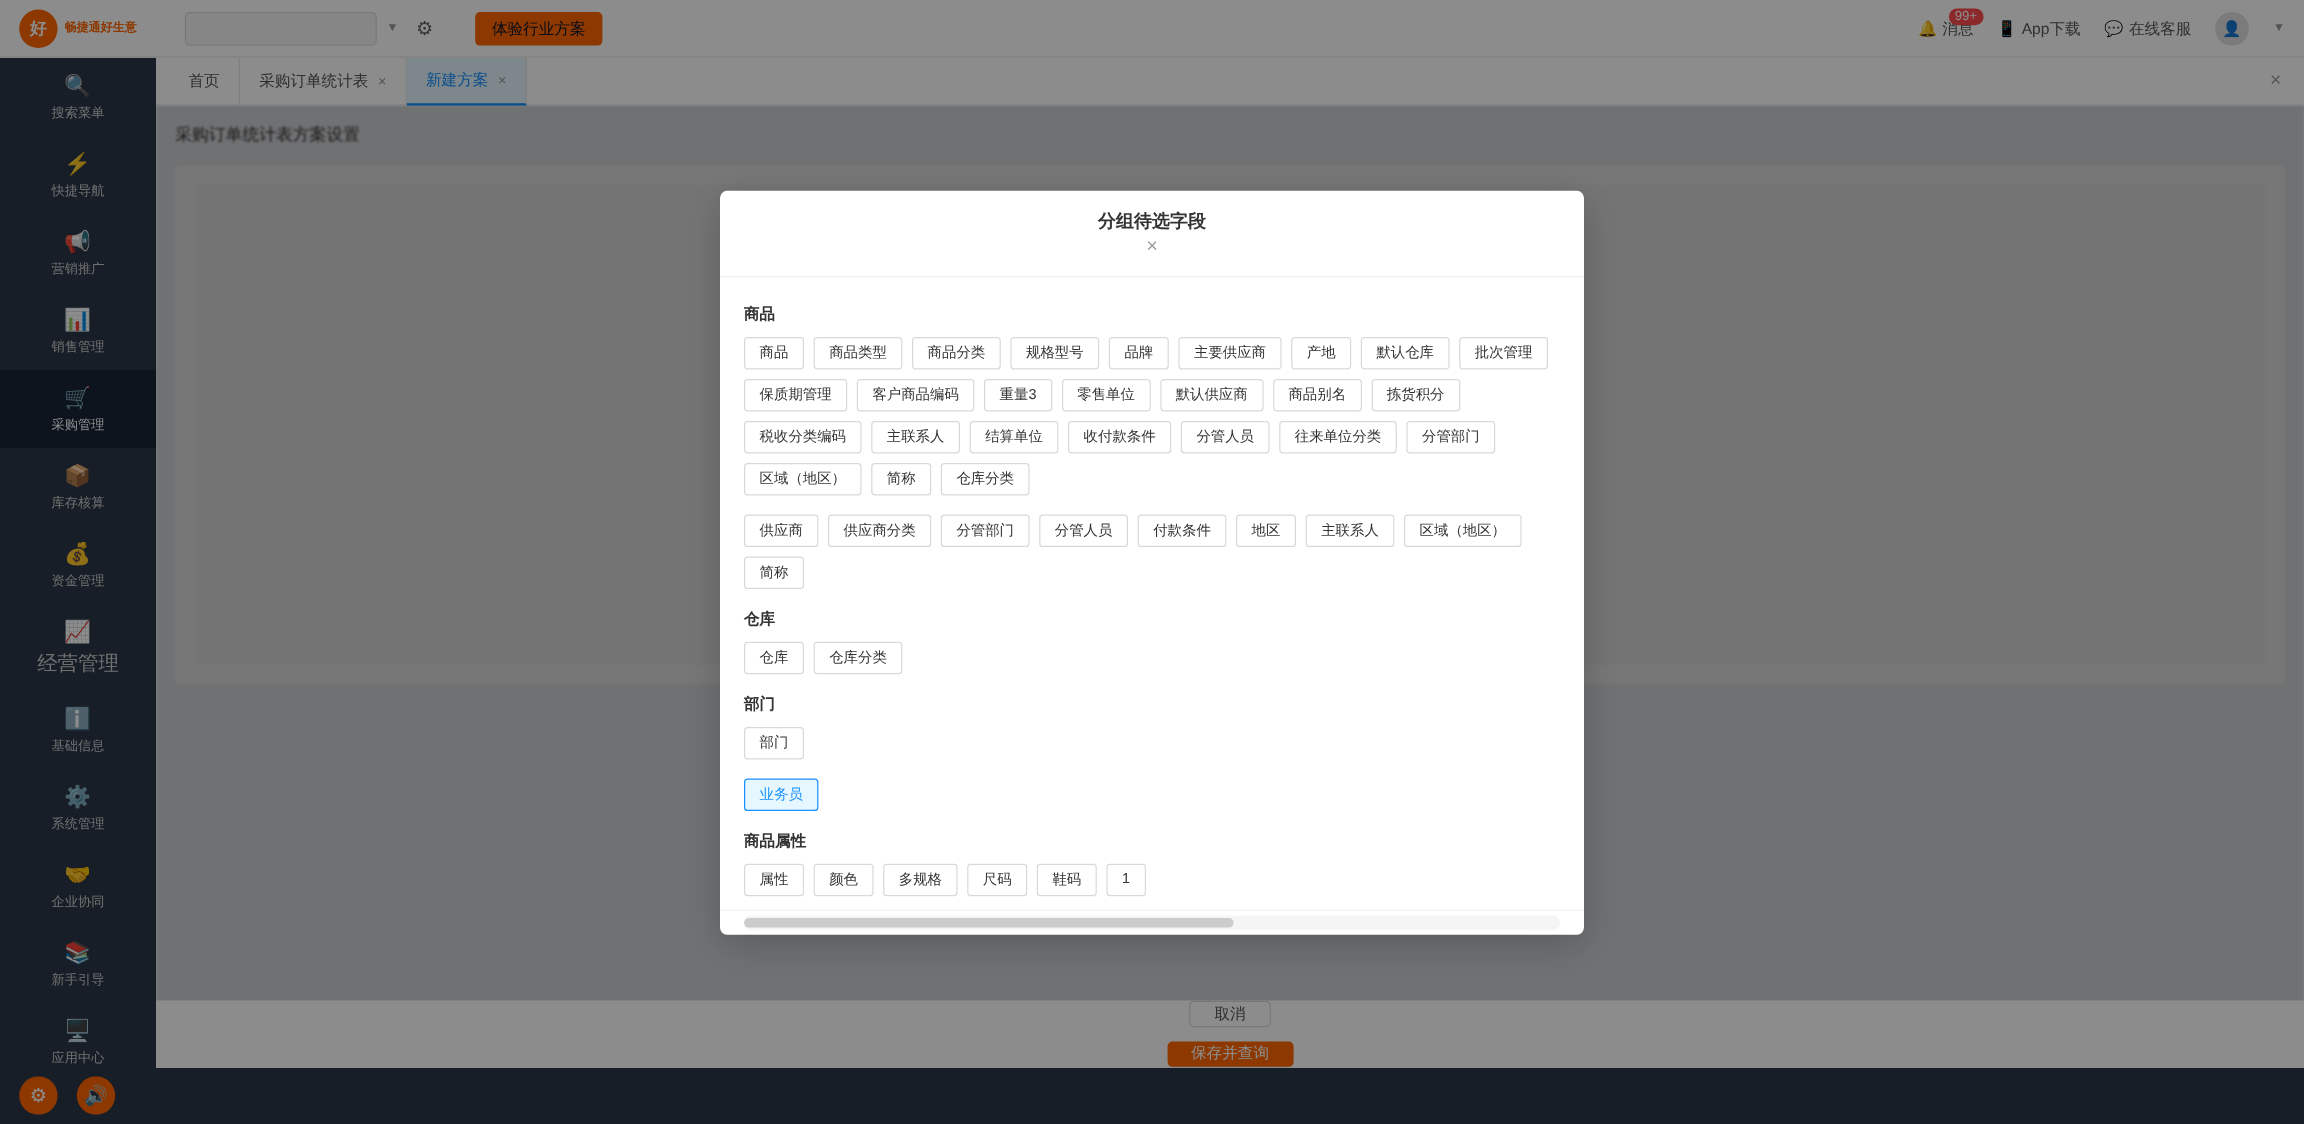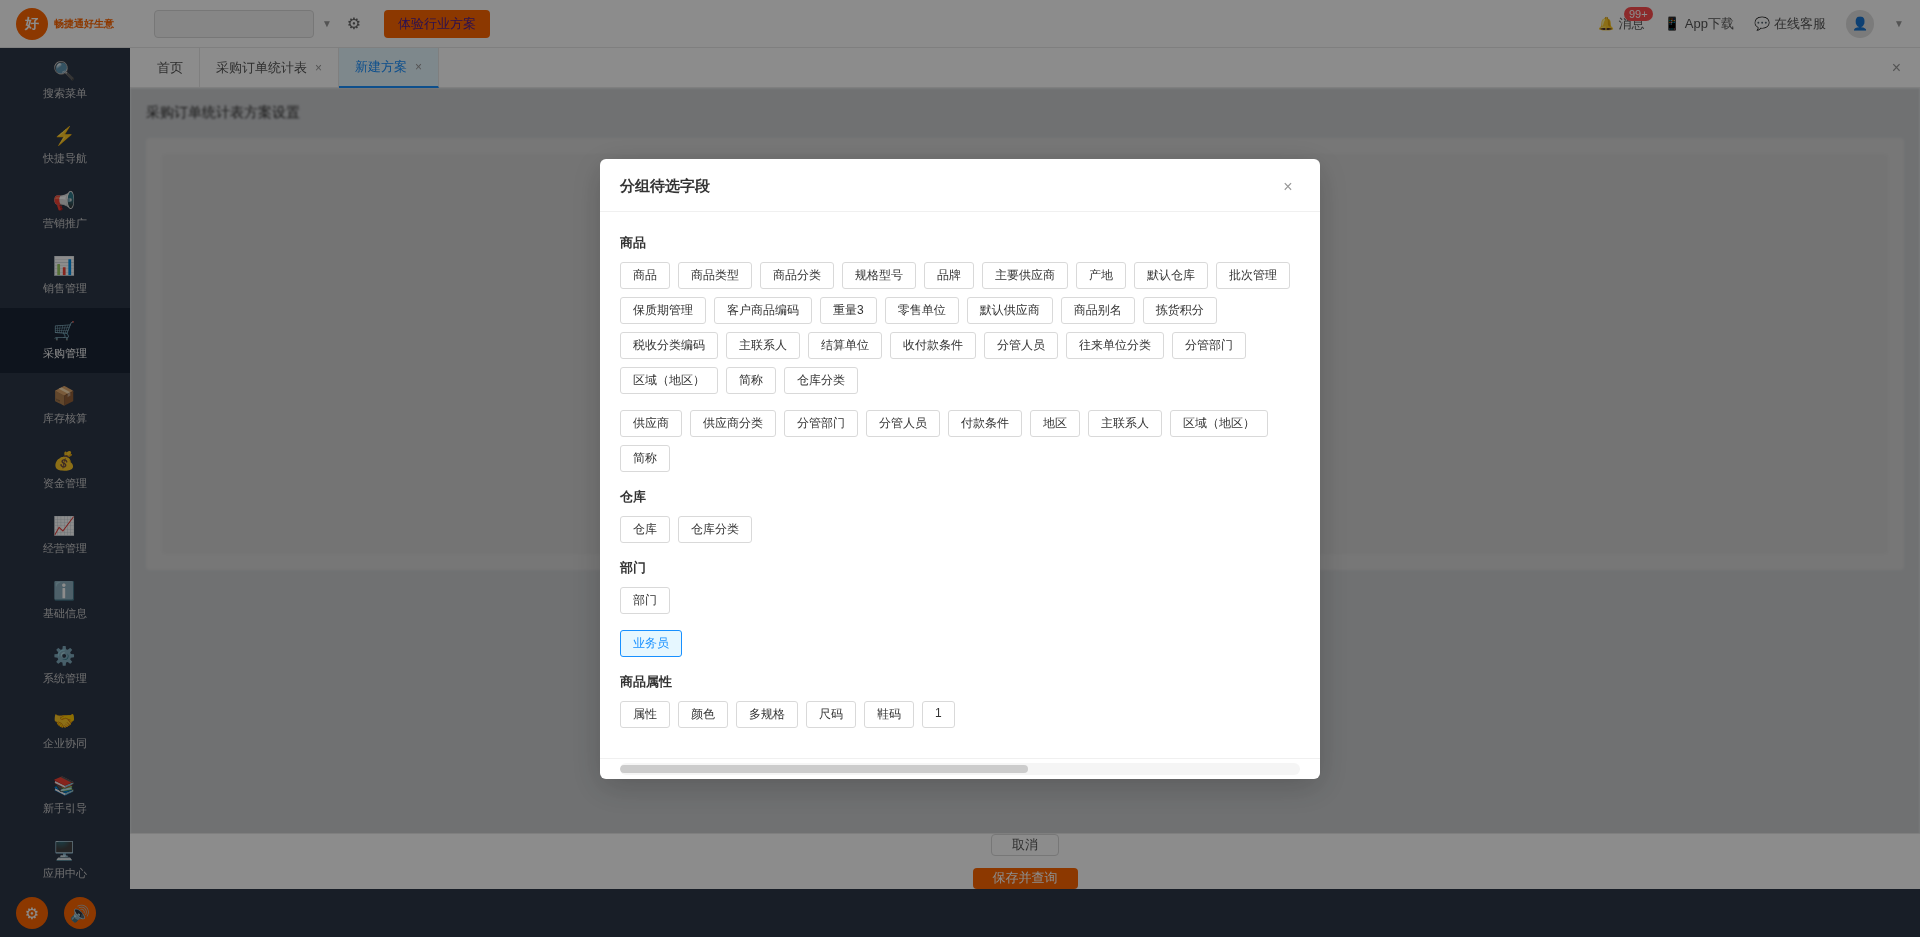--- a/index.html
+++ b/index.html
@@ -45,27 +45,27 @@
     .search-arrow {
       color: #999; font-size: 10px;
     }
     .gear-btn {
       width: 28px; height: 28px;
       display: flex; align-items: center; justify-content: center;
       color: #666; font-size: 16px; cursor: pointer;
     }
     .experience-btn {
       background: #ff6600;
-      color: #4c1d95;
+      color: #0f172a;
       border: none;
       border-radius: 4px;
       padding: 5px 14px;
       font-size: 13px;
       cursor: pointer;
-      margin-left: 8px;
+      margin-left: 20px;
     }
 
     .top-right {
       margin-left: auto;
       display: flex; align-items: center; gap: 20px;
     }
     .top-right-item {
       display: flex; align-items: center; gap: 4px;
       color: #555; font-size: 13px; cursor: pointer;
       position: relative;
@@ -189,20 +189,21 @@
       max-height: 620px;
       display: flex; flex-direction: column;
       box-shadow: 0 8px 32px rgba(0,0,0,0.2);
       position: relative;
     }
 
     .modal-header {
       display: flex; align-items: center; justify-content: space-between;
       padding: 16px 20px 12px;
       border-bottom: 1px solid #f0f0f0;
+      flex-direction: column;
     }
     .modal-title { font-size: 15px; font-weight: bold; color: #333; }
     .modal-close {
       width: 24px; height: 24px;
       display: flex; align-items: center; justify-content: center;
       color: #999; cursor: pointer; font-size: 16px;
     }
 
     .modal-body {
       flex: 1;
@@ -350,21 +351,21 @@
     <div class="sidebar-item">
       <span class="sidebar-icon">📦</span>
       <span style="font-size:11px;">库存核算</span>
     </div>
     <div class="sidebar-item">
       <span class="sidebar-icon">💰</span>
       <span style="font-size:11px;">资金管理</span>
     </div>
     <div class="sidebar-item">
       <span class="sidebar-icon">📈</span>
-      <span style="font-size:11px;text-align:right;">经营管理</span>
+      <span style="font-size:17px;text-align:right;">经营管理</span>
     </div>
     <div class="sidebar-item">
       <span class="sidebar-icon">ℹ️</span>
       <span style="font-size:11px;">基础信息</span>
     </div>
     <div class="sidebar-item">
       <span class="sidebar-icon">⚙️</span>
       <span style="font-size:11px;">系统管理</span>
     </div>
     <div class="sidebar-item">

